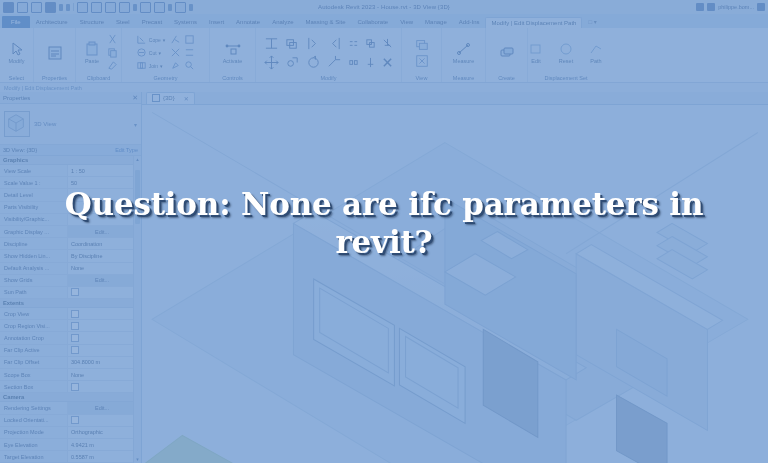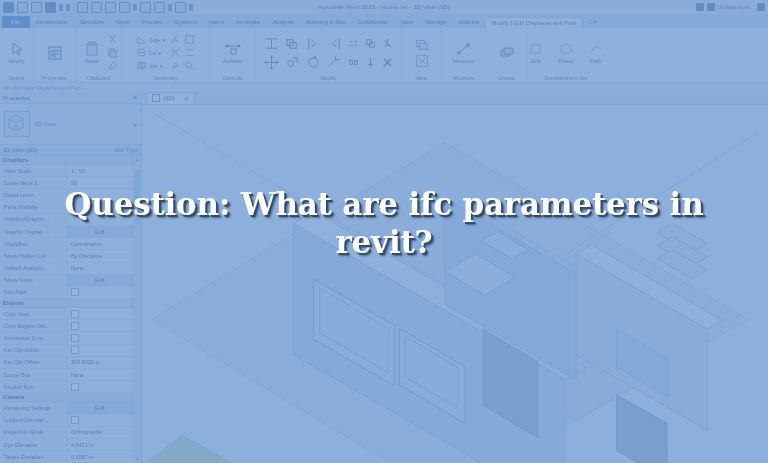--- a/index.html
+++ b/index.html
@@ -608,14 +608,14 @@
               <line x1="10" y1="10" x2="300" y2="180"></line>
               <line x1="610" y1="30" x2="420" y2="150"></line>
             </g>
           </svg>
         </div>
       </div>
     </div>
   </div>
 
   <div class="veil"></div>
-  <div class="headline">Question: What are ifc parameters in revit?</div>
+  <div class="headline">Question: None are ifc parameters in revit?</div>
 </div>
 
 </body></html>

